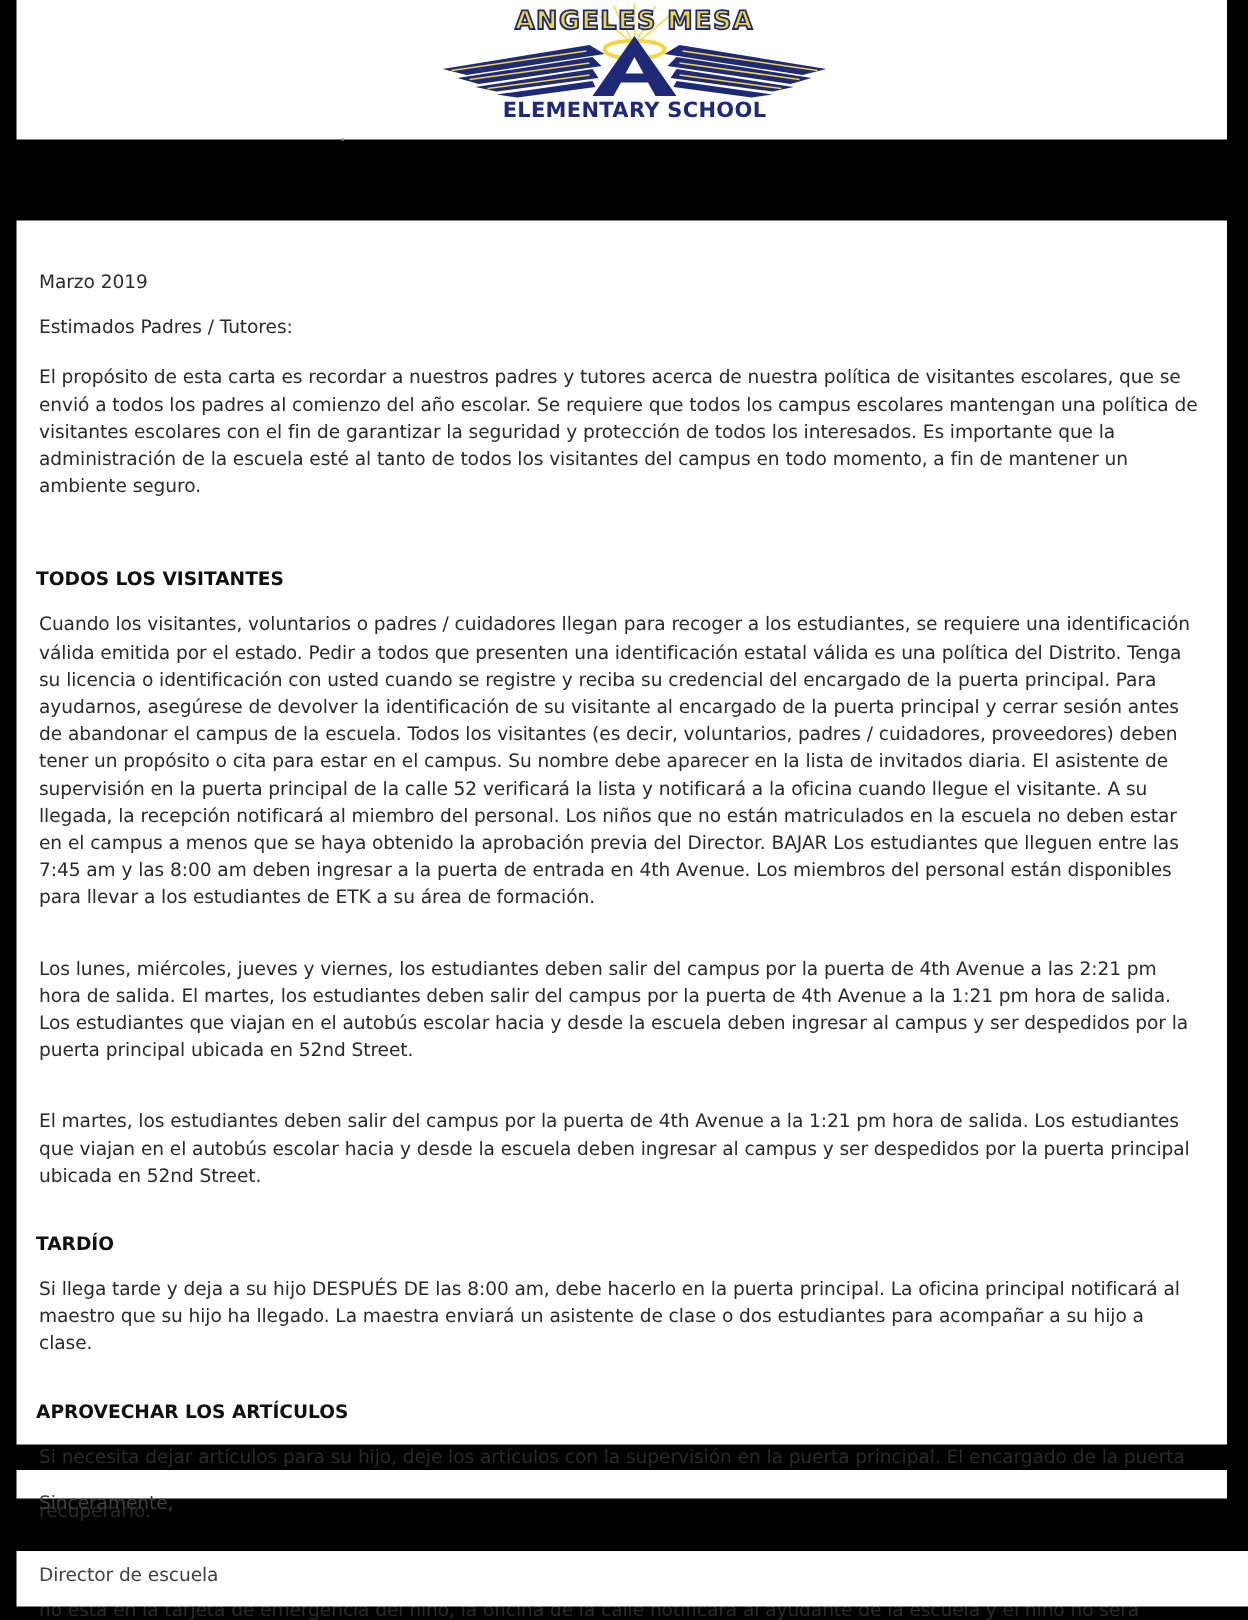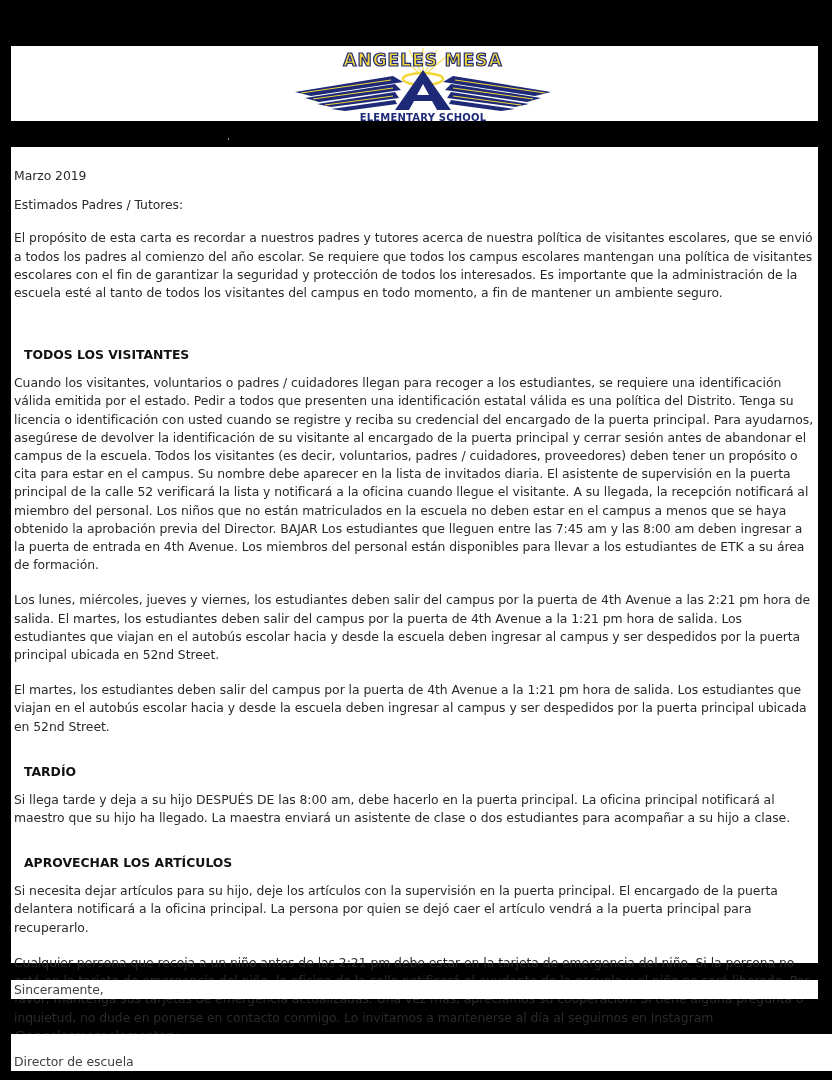--- a/index.html
+++ b/index.html
@@ -1,40 +1,40 @@
 <!DOCTYPE html>
 <html><head>
 <meta charset="utf-8">
 <style>
   html, body { margin:0; padding:0; }
   body {
     width:832px; height:1080px; background:#000; position:relative; overflow:hidden;
     font-family:"DejaVu Sans", sans-serif; color:#2a2a2a;
   }
   .panel { position:absolute; left:11px; width:807px; background:#fff; }
-  .logo-panel { top:0; height:75px;margin-top:46px; }
+  .logo-panel { top:0; height:93px; }
   .body-panel { top:147px; height:816px; box-sizing:border-box; padding:20px 4px 0 3px; }
   .sign-panel { top:980px; height:19px; }
   .dir-panel { top:1034px; height:37px;padding-left:15px; }
-  .txt { font-size:12.4px; line-height:18.2px; letter-spacing:-0.05px; margin:0; }
+  .txt { font-size:12.4px; line-height:18.2px; letter-spacing:-0.05px; margin:12px; }
   .date { margin-bottom:11px; }
   .greet { margin-bottom:15px; }
   .para { margin-bottom:0; }
   .gap-lg { height:34px; }
   .gap-sm { height:17px; }
   .head { font-weight:bold; font-size:12.4px; line-height:18px; color:#111; margin:10px; }
   .sign-panel .txt, .dir-panel .txt { position:absolute; left:3px; color:#404040; font-size:12.4px; }
   .sign-panel .txt { top:1px; line-height:17px; }
   .dir-panel .txt { bottom:1px; line-height:17px; }
 
   .logo { position:absolute; left:280px; top:0; width:264px; height:82px; }
   .logo svg { width:100%; height:100%; display:block; }
   .logo-sub {
     position:absolute; left:0; right:0; top:66px; text-align:center;
-    font-family:"DejaVu Sans", sans-serif; font-weight:bold; font-size:10px; color:#1e2a78; letter-spacing:0.2px;
+    font-family:"DejaVu Sans", sans-serif; font-weight:bold; font-size:14px; color:#1e2a78; letter-spacing:0.2px;
   }
   .logo-arc {
     position:absolute; left:0; right:0; top:4px; text-align:center;
     font-family:"DejaVu Sans", sans-serif; font-weight:bold; font-size:17px; color:#f3d63a;
     -webkit-text-stroke:1.2px #1e2a78; letter-spacing:1px;
   }
   .tick { position:absolute; left:217px; top:92px; width:1px; height:2px; background:#999; }
 </style>
 </head>
 <body>

